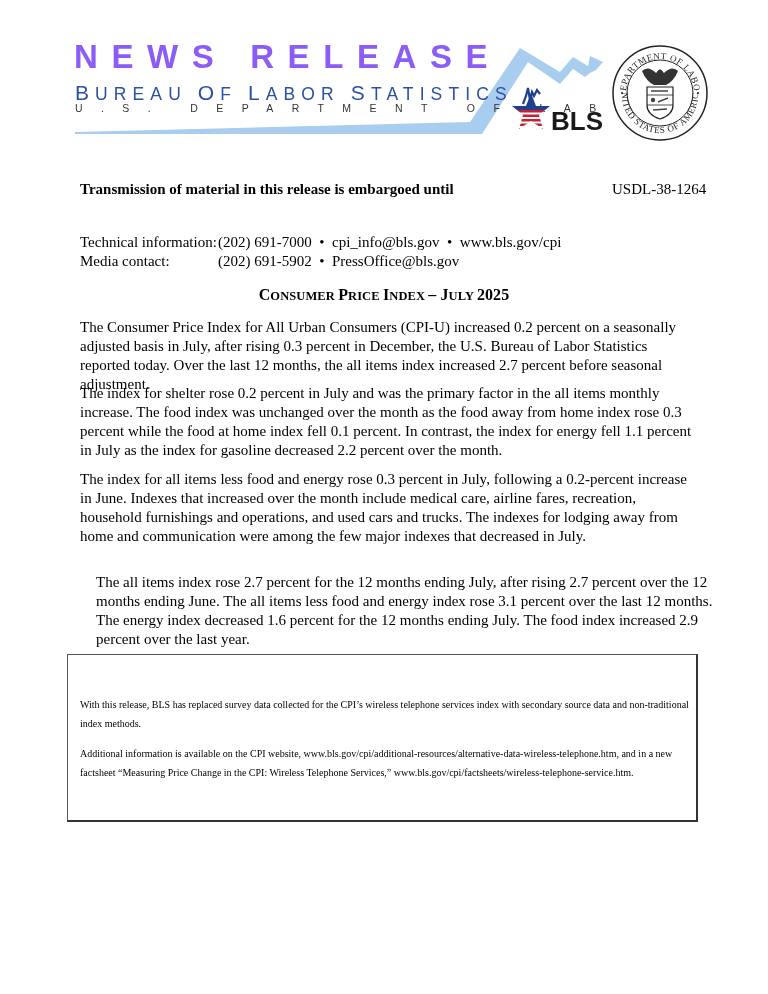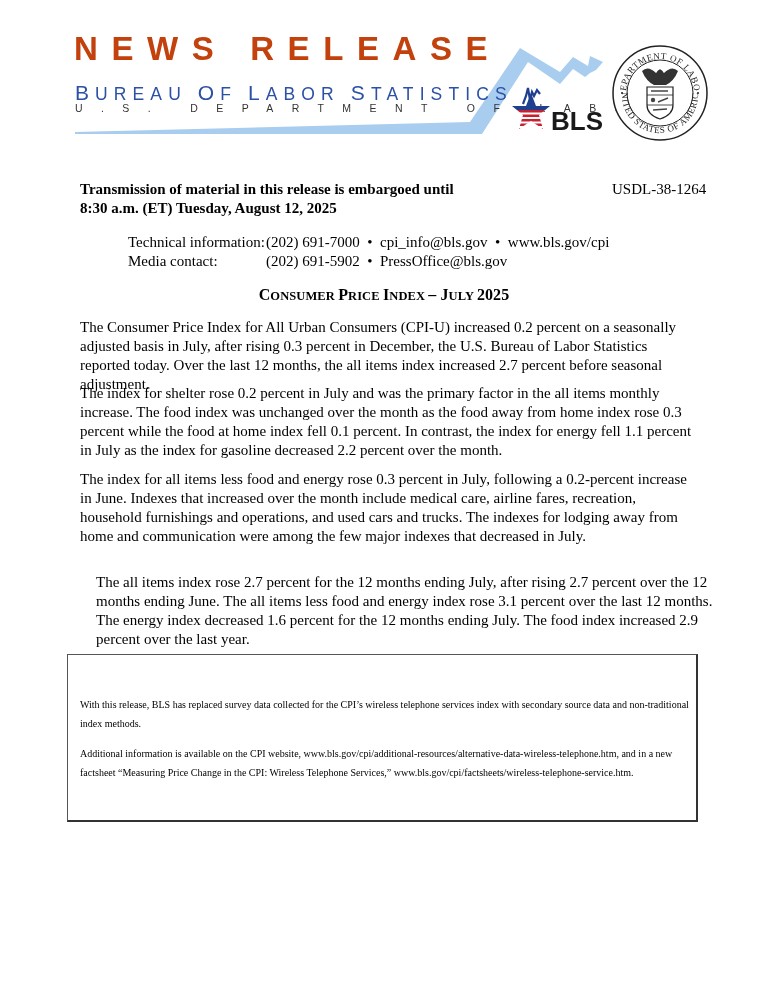--- a/index.html
+++ b/index.html
@@ -2,35 +2,35 @@
 <html><head>
 <meta charset="utf-8">
 <style>
   html, body { margin: 0; padding: 0; background: #ffffff; }
   body { width: 768px; height: 994px; position: relative; overflow: hidden;
          font-family: "Liberation Serif", serif; color: #000; }
   .abs { position: absolute; }
 
   
   .masthead { left: 0; top: 0; width: 768px; height: 150px; }
-  .news { left: 74px; top: 30px; font-family: "Liberation Sans", sans-serif;
-          font-weight: bold; font-size: 33px; letter-spacing: 13.6px; color: #c2410c; white-space: nowrap; }
+  .news { left: 74px; top: 38px; font-family: "Liberation Sans", sans-serif;
+          font-weight: bold; font-size: 33px; letter-spacing: 13.6px; color: #8b5cf6; white-space: nowrap; }
   .bureau { left: 75px; top: 81px; font-family: "Liberation Sans", sans-serif;
             font-size: 17.5px; letter-spacing: 6.1px; color: #2b50a6; white-space: nowrap; }
   .bureau .big { font-size: 21px; }
   .dept { left: 75px; top: 102px; font-family: "Liberation Sans", sans-serif;
           font-size: 10.5px; letter-spacing: 18.4px; color: #333; white-space: nowrap; }
   .swoosh { left: 0; top: 0; }
   .bls-logo { left: 507px; top: 82px; }
   .seal { left: 610px; top: 43px; }
 
   
   .embargo { left: 80px; top: 180px; font-weight: bold; font-size: 15px; line-height: 19px; }
   .usdl { left: 612px; top: 180px; font-size: 15px; line-height: 19px; }
-  .contacts { left: 80px; top: 233px; font-size: 15px; line-height: 19px; margin-left: 48px; }
+  .contacts { left: 80px; top: 233px; font-size: 15px; line-height: 19px; }
   .contact-row { display: flex; white-space: nowrap; }
   .contact-label { width: 138px; }
 
   .title { left: 0; width: 768px; top: 286px; text-align: center; font-weight: bold;
            font-size: 16px; letter-spacing: 0.1px; }
   .title .sc { font-size: 12.5px; }
 
   .para { left: 80px; width: 620px; font-size: 15px; line-height: 19px; }
   .p1 { top: 318px; }
   .p2 { top: 384px; }
@@ -105,21 +105,20 @@
     <line x1="37" y1="62" x2="63" y2="62" stroke="#222" stroke-width="0.8"></line>
     <path d="M41,48 L58,48" stroke="#444" stroke-width="1.5"></path>
     <circle cx="43" cy="57" r="2.2" fill="#444"></circle>
     <path d="M48,59 L58,55" stroke="#444" stroke-width="1.5"></path>
     <path d="M43,67 L57,66" stroke="#444" stroke-width="1.5"></path>
   </svg>
 </div>
 
 <div class="abs embargo">
   <div>Transmission of material in this release is embargoed until</div>
-  <div>8:30 a.m. (ET) Tuesday, August 12, 2025</div>
 </div>
 <div class="abs usdl">USDL-38-1264</div>
 
 <div class="abs contacts">
   <div class="contact-row">
     <span class="contact-label">Technical information:</span>
     <span style="white-space:pre">(202) 691-7000  •  cpi_info@bls.gov  •  www.bls.gov/cpi</span>
   </div>
   <div class="contact-row">
     <span class="contact-label">Media contact:</span>

